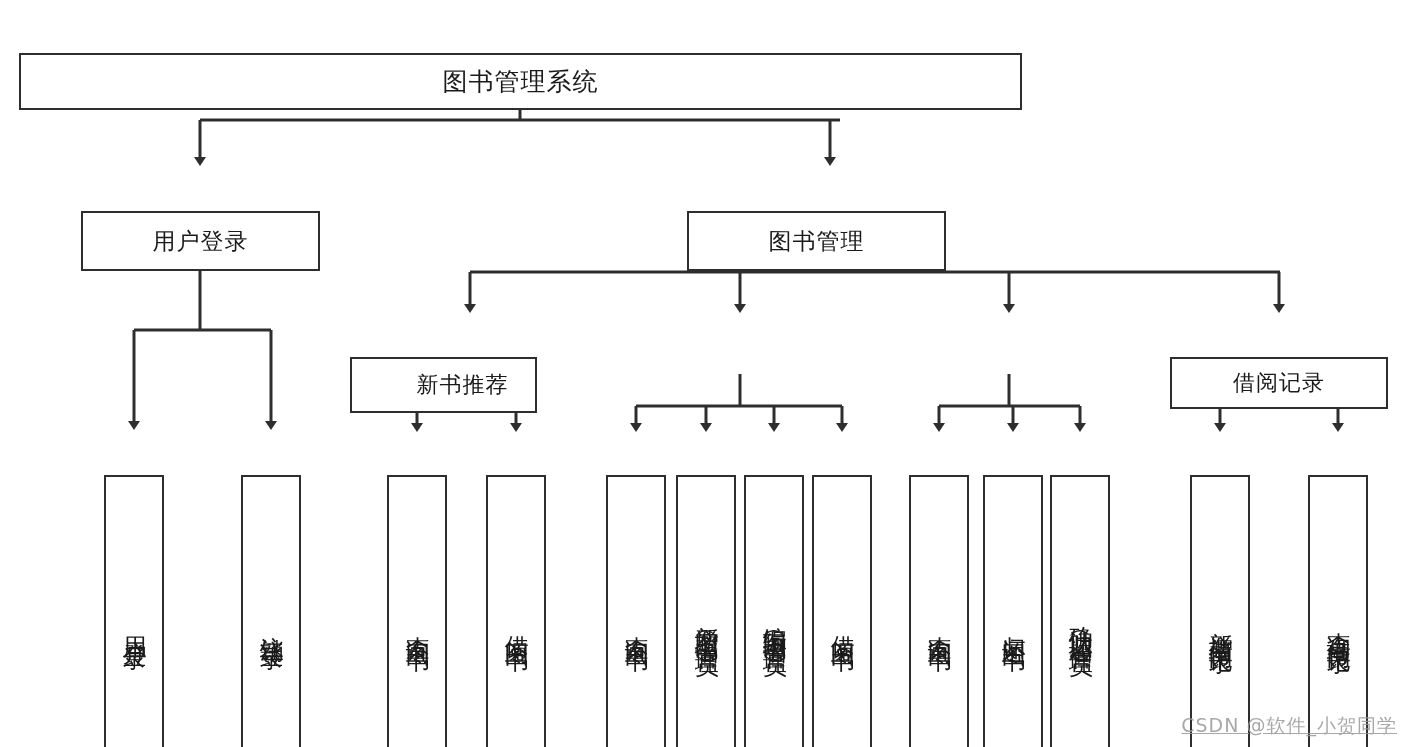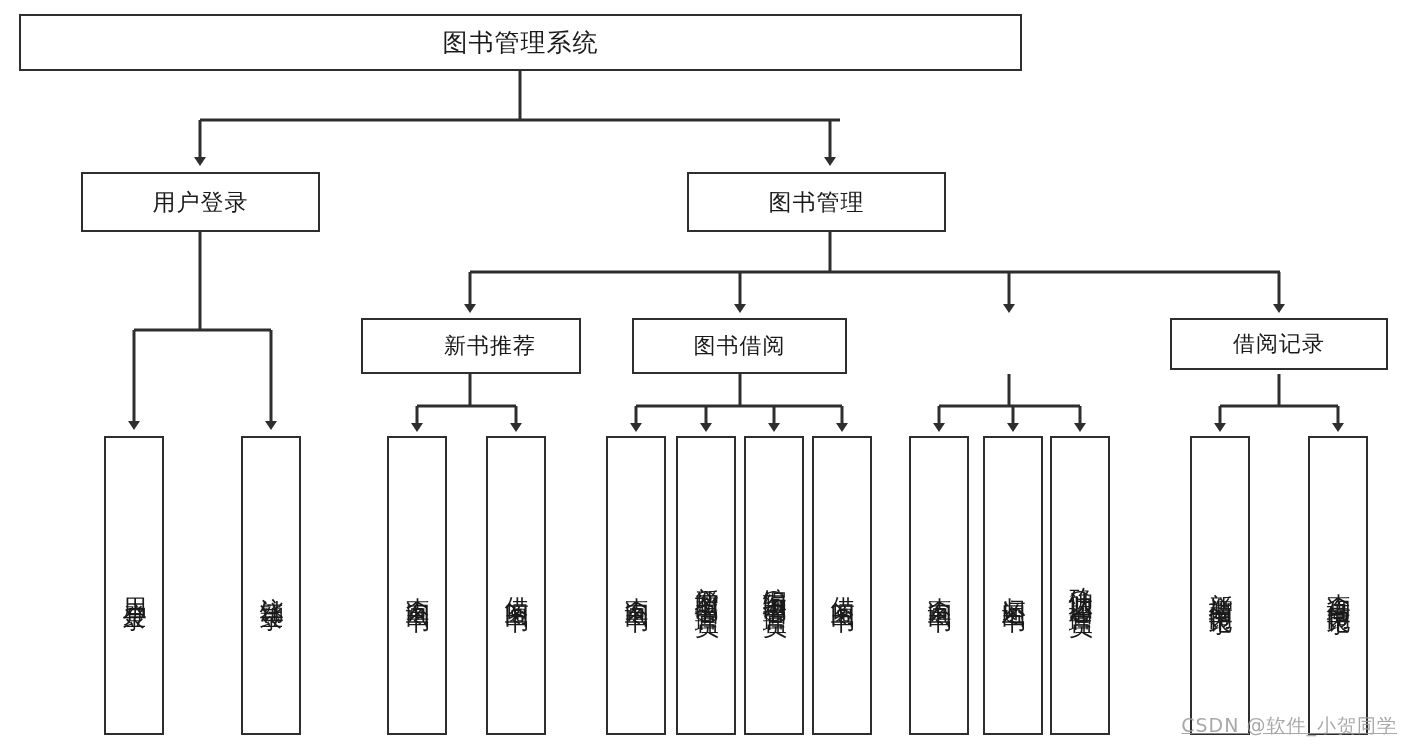--- a/index.html
+++ b/index.html
@@ -28,20 +28,21 @@
   }
   .node {
     position: absolute;
     box-sizing: border-box;
     background: #ffffff;
     border: 2px solid #2e2e2e;
     display: flex;
     align-items: center;
     justify-content: center;
     color: #1a1a1a;
+    margin-top: 39px;
   }
   .node.level0 {
     font-size: 25px;
     letter-spacing: 1px;
   }
   .node.level1 {
     font-size: 23px;
     letter-spacing: 1px;
   }
   .node.level2 {
@@ -150,25 +151,22 @@
     <span class="hlabel">图书管理系统</span>
   </div>
 
   <div class="node level1" style="left:81px; top:172px; width:239px; height:60px;">
     <span class="hlabel">用户登录</span>
   </div>
   <div class="node level1" style="left:687px; top:172px; width:259px; height:60px;">
     <span class="hlabel">图书管理</span>
   </div>
 
-  <div class="node level2" style="left:361px; top:318px; width:220px; height:56px;padding-left:38px;">
+  <div class="node level2" style="left:350px; top:318px; width:187px; height:56px;padding-left:38px;">
     <span class="hlabel">新书推荐</span>
-  </div>
-  <div class="node level2" style="left:632px; top:318px; width:215px; height:56px;">
-    <span class="hlabel">图书借阅</span>
   </div>
   <div class="node level2" style="left:1170px; top:318px; width:218px; height:52px;">
     <span class="hlabel">借阅记录</span>
   </div>
 
   <div class="node leaf" style="left:104px; top:436px; width:60px; height:299px;">
     <span class="vlabel">用户登录</span>
   </div>
   <div class="node leaf" style="left:241px; top:436px; width:60px; height:299px;">
     <span class="vlabel">注销登录</span>

